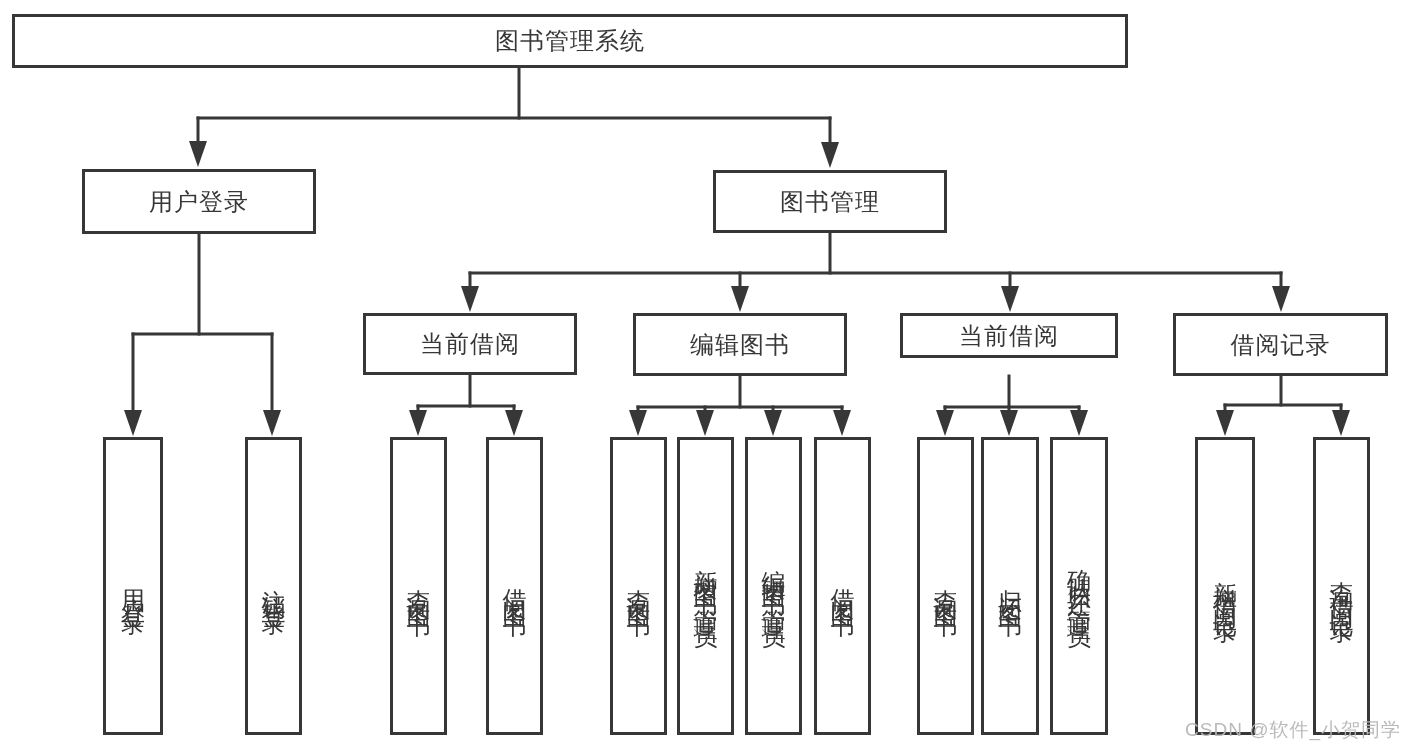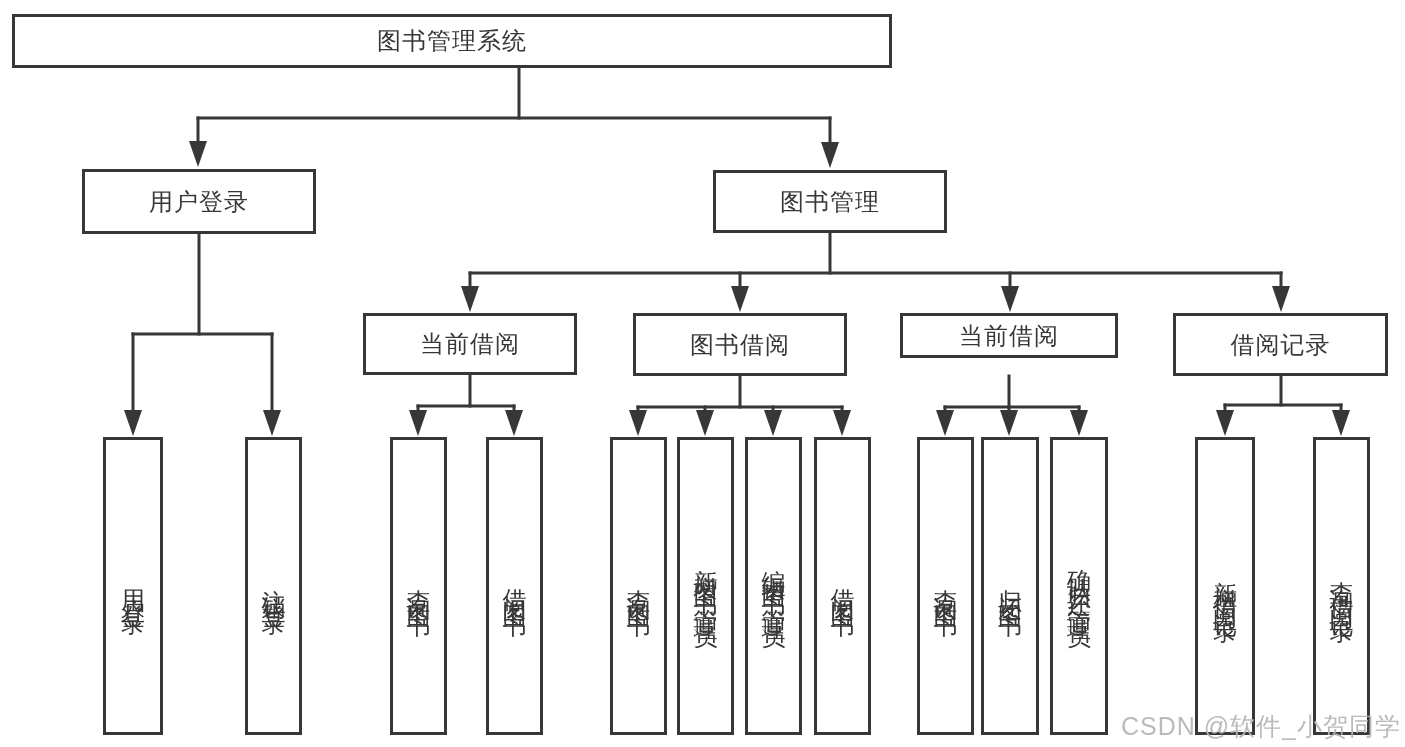--- a/index.html
+++ b/index.html
@@ -39,21 +39,21 @@
     text-orientation: upright;
     font-size: 24px;
     letter-spacing: 8px;
     line-height: 1;
   }
   .watermark {
     position: absolute;
     right: 4px;
     bottom: 4px;
     z-index: 3;
-    font-size: 25px;
+    font-size: 19px;
     color: rgba(182,182,182,0.95);
     letter-spacing: 1px;
     white-space: nowrap;
   }
 </style>
 </head>
 <body>
 
 <div class="canvas">
 
@@ -112,27 +112,27 @@
       <polygon points="1070,410 1088,410 1079,436" stroke="none"></polygon>
 
     <line x1="1281" y1="376" x2="1281" y2="405"></line>
     <line x1="1225" y1="405" x2="1341" y2="405"></line>
     <line x1="1225" y1="405" x2="1225" y2="416"></line>
       <polygon points="1216,410 1234,410 1225,436" stroke="none"></polygon>
     <line x1="1341" y1="405" x2="1341" y2="416"></line>
       <polygon points="1332,410 1350,410 1341,436" stroke="none"></polygon>
   </svg>
 
-  <div class="node hbox" style="left:12px; top:14px; width:880px; height:54px;">图书管理系统</div>
+  <div class="node hbox" style="left:12px; top:14px; width:1116px; height:54px;">图书管理系统</div>
 
   <div class="node hbox" style="left:82px; top:169px; width:234px; height:65px;">用户登录</div>
   <div class="node hbox" style="left:713px; top:170px; width:234px; height:63px;">图书管理</div>
 
   <div class="node hbox" style="left:363px; top:313px; width:214px; height:62px;">当前借阅</div>
-  <div class="node hbox" style="left:633px; top:313px; width:214px; height:63px;">图书借阅</div>
+  <div class="node hbox" style="left:633px; top:313px; width:214px; height:63px;">编辑图书</div>
   <div class="node hbox" style="left:900px; top:313px; width:218px; height:45px;">当前借阅</div>
   <div class="node hbox" style="left:1173px; top:313px; width:215px; height:63px;">借阅记录</div>
 
   <div class="node vbox" style="left:103px; top:437px; width:60px; height:298px;">用户登录</div>
   <div class="node vbox" style="left:245px; top:437px; width:57px; height:298px;">注销登录</div>
 
   <div class="node vbox" style="left:390px; top:437px; width:57px; height:298px;">查询图书</div>
   <div class="node vbox" style="left:486px; top:437px; width:57px; height:298px;">借阅图书</div>
 
   <div class="node vbox" style="left:610px; top:437px; width:57px; height:298px;">查询图书</div>

